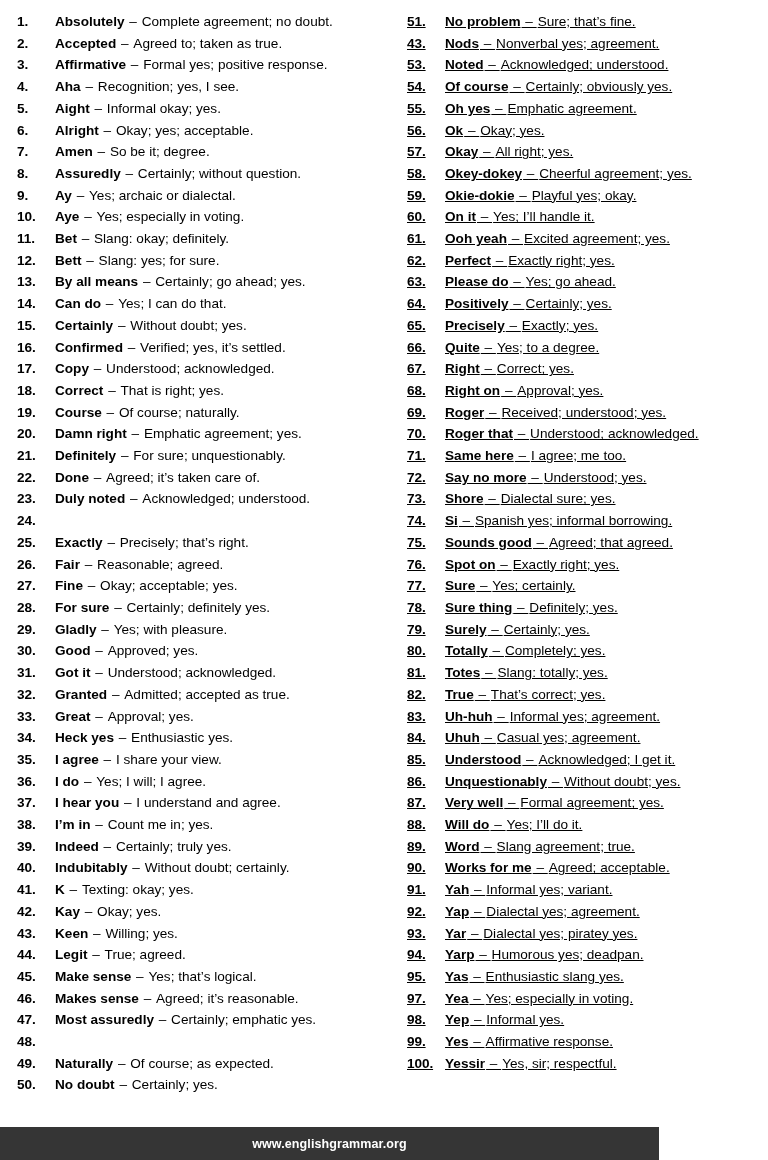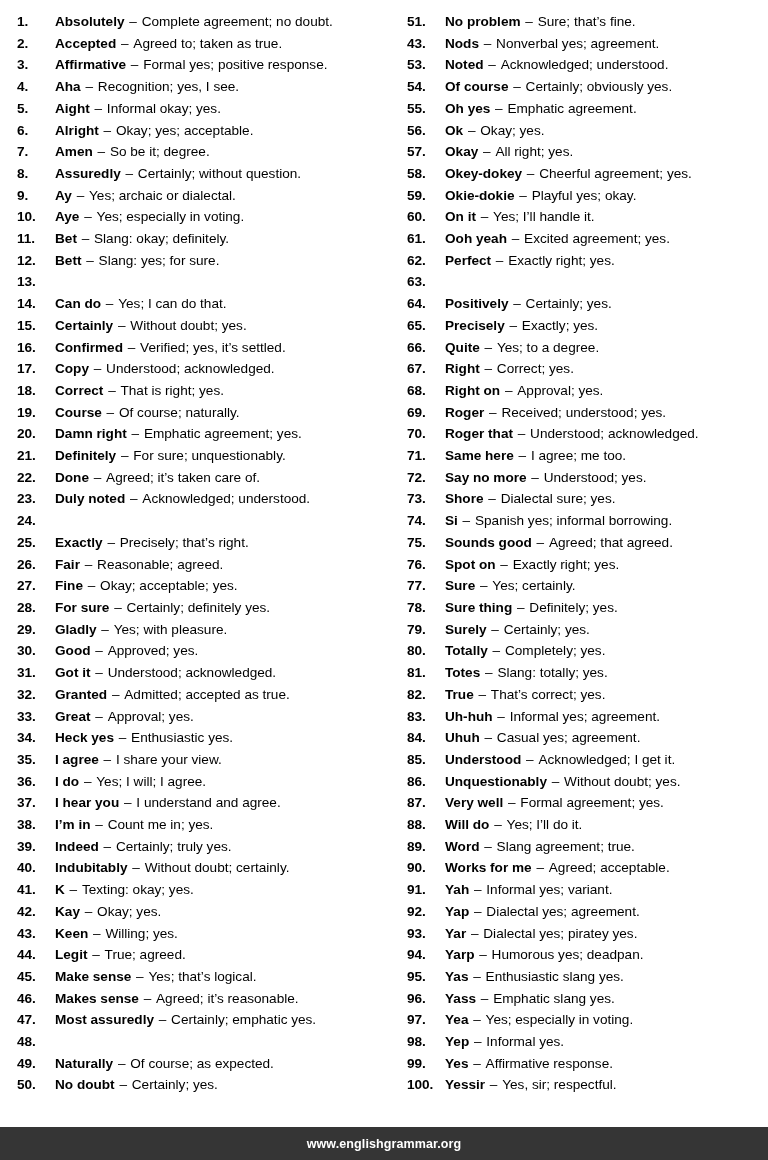--- a/index.html
+++ b/index.html
@@ -32,21 +32,21 @@
     flex-direction: row;
     align-items: flex-start;
   }
 
   .column {
     width: 384px;
     box-sizing: border-box;
   }
 
   .column.left  { padding-left: 17px; }
-  .column.right { padding-left: 23px; }
+  .column.right { padding-left: 23px; text-decoration: underline; }
 
   .list {
     list-style: none;
     margin: 0;
     padding: 0;
   }
 
   .item {
     display: flex;
     align-items: baseline;
@@ -76,21 +76,21 @@
   }
 
   .def {
     font-weight: normal;
   }
 
   .footer-bar {
     position: absolute;
     left: 0;
     top: 1127px;
-    width: 768px;
+    width: 659px;
     height: 33px;
     background: #353535;
     display: flex;
     align-items: center;
     justify-content: center;
   }
 
   .footer-text {
     color: #ffffff;
     font-size: 12.5px;
@@ -150,20 +150,21 @@
           <li class="item">
             <span class="num">11.</span>
             <span class="body"><span class="term">Bet</span><span class="dash"> – </span><span class="def">Slang: okay; definitely.</span></span>
           </li>
           <li class="item">
             <span class="num">12.</span>
             <span class="body"><span class="term">Bett</span><span class="dash"> – </span><span class="def">Slang: yes; for sure.</span></span>
           </li>
           <li class="item">
             <span class="num">13.</span>
+            <span class="body"><span class="term">By all means</span><span class="dash"> – </span><span class="def">Certainly; go ahead; yes.</span></span>
           </li>
           <li class="item">
             <span class="num">14.</span>
             <span class="body"><span class="term">Can do</span><span class="dash"> – </span><span class="def">Yes; I can do that.</span></span>
           </li>
           <li class="item">
             <span class="num">15.</span>
             <span class="body"><span class="term">Certainly</span><span class="dash"> – </span><span class="def">Without doubt; yes.</span></span>
           </li>
           <li class="item">
@@ -352,20 +353,21 @@
           <li class="item">
             <span class="num">61.</span>
             <span class="body"><span class="term">Ooh yeah</span><span class="dash"> – </span><span class="def">Excited agreement; yes.</span></span>
           </li>
           <li class="item">
             <span class="num">62.</span>
             <span class="body"><span class="term">Perfect</span><span class="dash"> – </span><span class="def">Exactly right; yes.</span></span>
           </li>
           <li class="item">
             <span class="num">63.</span>
+            <span class="body"><span class="term">Please do</span><span class="dash"> – </span><span class="def">Yes; go ahead.</span></span>
           </li>
           <li class="item">
             <span class="num">64.</span>
             <span class="body"><span class="term">Positively</span><span class="dash"> – </span><span class="def">Certainly; yes.</span></span>
           </li>
           <li class="item">
             <span class="num">65.</span>
             <span class="body"><span class="term">Precisely</span><span class="dash"> – </span><span class="def">Exactly; yes.</span></span>
           </li>
           <li class="item">
@@ -480,24 +482,20 @@
             <span class="num">93.</span>
             <span class="body"><span class="term">Yar</span><span class="dash"> – </span><span class="def">Dialectal yes; piratey yes.</span></span>
           </li>
           <li class="item">
             <span class="num">94.</span>
             <span class="body"><span class="term">Yarp</span><span class="dash"> – </span><span class="def">Humorous yes; deadpan.</span></span>
           </li>
           <li class="item">
             <span class="num">95.</span>
             <span class="body"><span class="term">Yas</span><span class="dash"> – </span><span class="def">Enthusiastic slang yes.</span></span>
-          </li>
-          <li class="item">
-            <span class="num">96.</span>
-            <span class="body"><span class="term">Yass</span><span class="dash"> – </span><span class="def">Emphatic slang yes.</span></span>
           </li>
           <li class="item">
             <span class="num">97.</span>
             <span class="body"><span class="term">Yea</span><span class="dash"> – </span><span class="def">Yes; especially in voting.</span></span>
           </li>
           <li class="item">
             <span class="num">98.</span>
             <span class="body"><span class="term">Yep</span><span class="dash"> – </span><span class="def">Informal yes.</span></span>
           </li>
           <li class="item">

